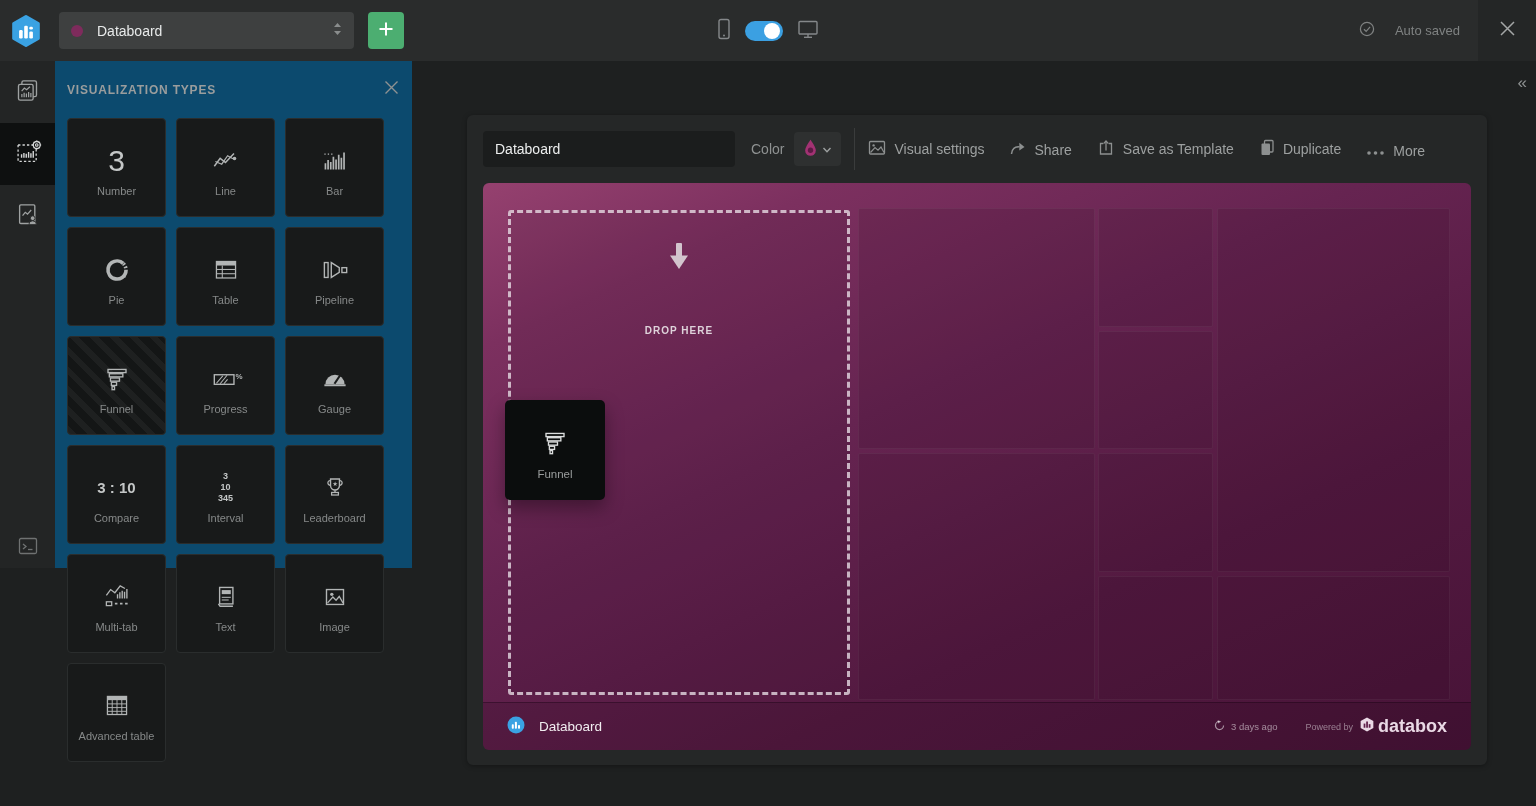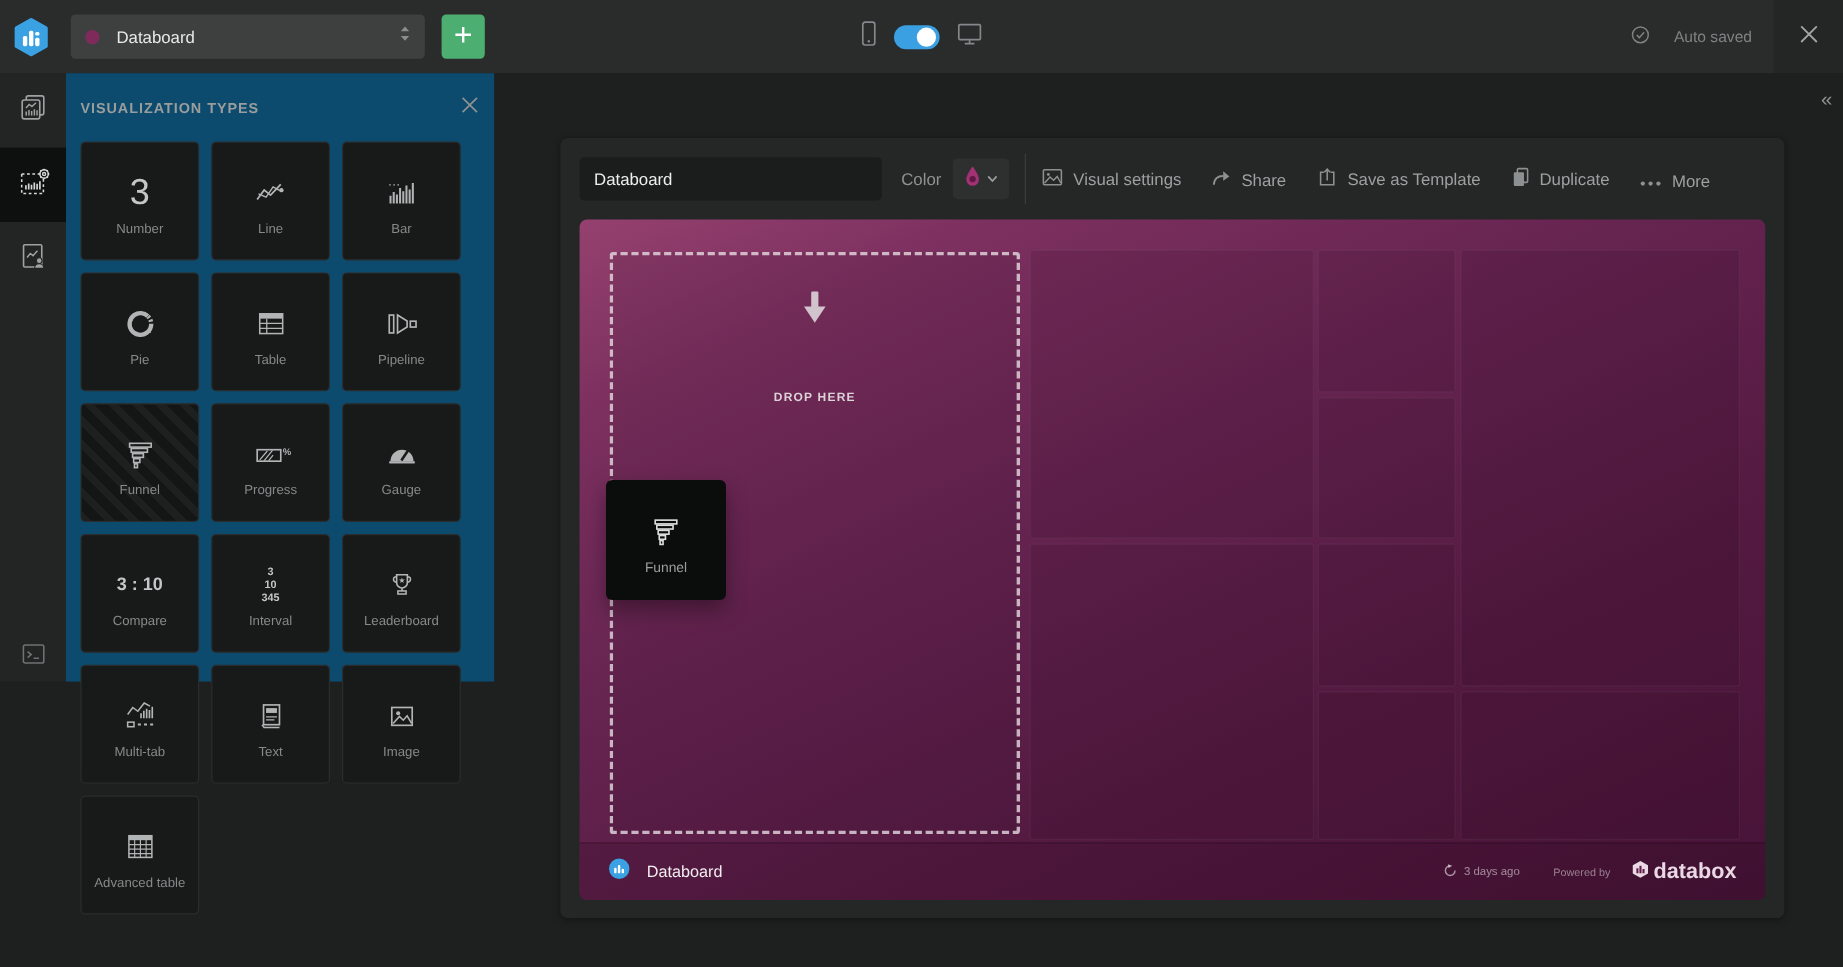--- a/index.html
+++ b/index.html
@@ -79,21 +79,21 @@
     display:flex; flex-direction:column; align-items:center; justify-content:center; box-shadow:0 8px 18px rgba(0,0,0,.35);
     cursor:grabbing; }
   .dragtile .vicon { height:46px; display:flex; align-items:center; justify-content:center; color:#dcdede; }
   .dragtile .tlabel { color:#9a9d9d; font-size:11.5px; margin-top:2px; }
 
   .bfooter { position:absolute; left:0; bottom:0; width:100%; height:48px; background:rgba(18,0,14,.14);
     border-top:1px solid rgba(18,0,14,.35); display:flex; align-items:center; padding:0 24px; }
   .bf-name { color:rgba(255,255,255,.92); font-size:13.5px; margin-left:14px; }
   .bf-right { margin-left:auto; display:flex; align-items:center; gap:28px; }
   .bf-refresh { display:flex; align-items:center; gap:6px; color:rgba(255,255,255,.5); font-size:9.5px; }
-  .bf-powered { display:flex; align-items:center; gap:18px; }
+  .bf-powered { display:flex; align-items:center; gap:7px; }
   .bf-powered .pb { color:rgba(255,255,255,.45); font-size:9px; }
   .bf-brand { display:flex; align-items:center; gap:4px; color:#ead9e5; font-size:18px; font-weight:bold; }
 </style>
 </head>
 <body>
 
 <div class="app">
 
   <header class="topbar">
     <div class="brand-logo">

